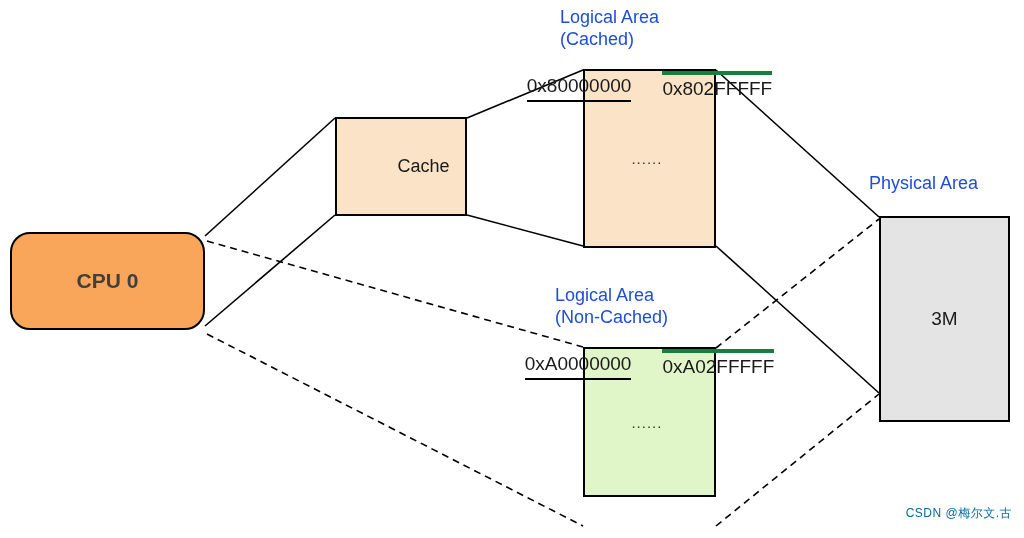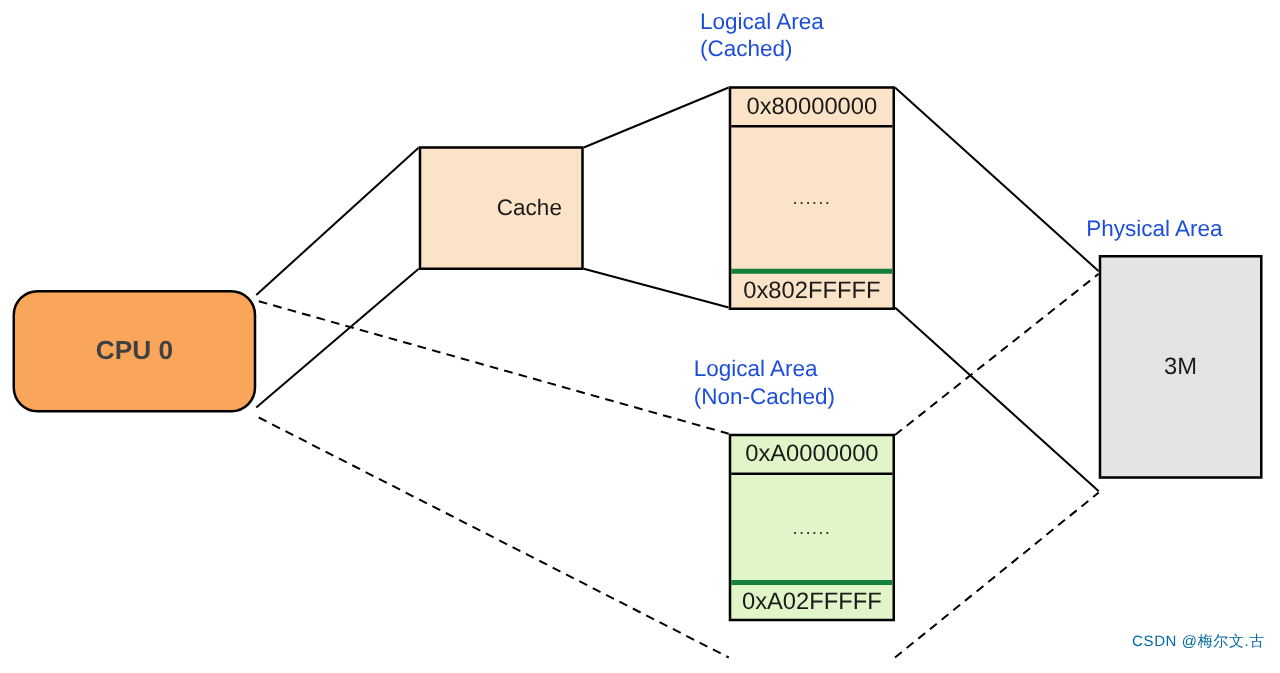--- a/index.html
+++ b/index.html
@@ -53,23 +53,23 @@
   .cache {
     left: 335px;
     top: 117px;
     width: 132px;
     height: 99px;
     background: #FBE3C8;
     font-size: 18px;
     padding-left: 45px;
   }
   .mem {
-    flex-direction: column;
+    flex-direction: row;
     align-items: stretch;
-    justify-content: flex-start;
+    justify-content: center;
     padding: 0;
   }
   .cached-block {
     left: 583px;
     top: 69px;
     width: 133px;
     height: 179px;
     background: #FBE3C8;
   }
   .noncached-block {
@@ -95,23 +95,23 @@
     flex: 1 1 auto;
     display: flex;
     align-items: center;
     justify-content: center;
     font-size: 15px;
     letter-spacing: 1px;
     color: #333333;
   }
   .physical {
     left: 879px;
-    top: 204px;
+    top: 216px;
     width: 131px;
-    height: 179px;
+    height: 206px;
     background: #E4E4E4;
     font-size: 19px;
   }
   .area-title {
     position: absolute;
     text-align: left;
     font-size: 18px;
     line-height: 22px;
     color: #1d4ed8;
   }

